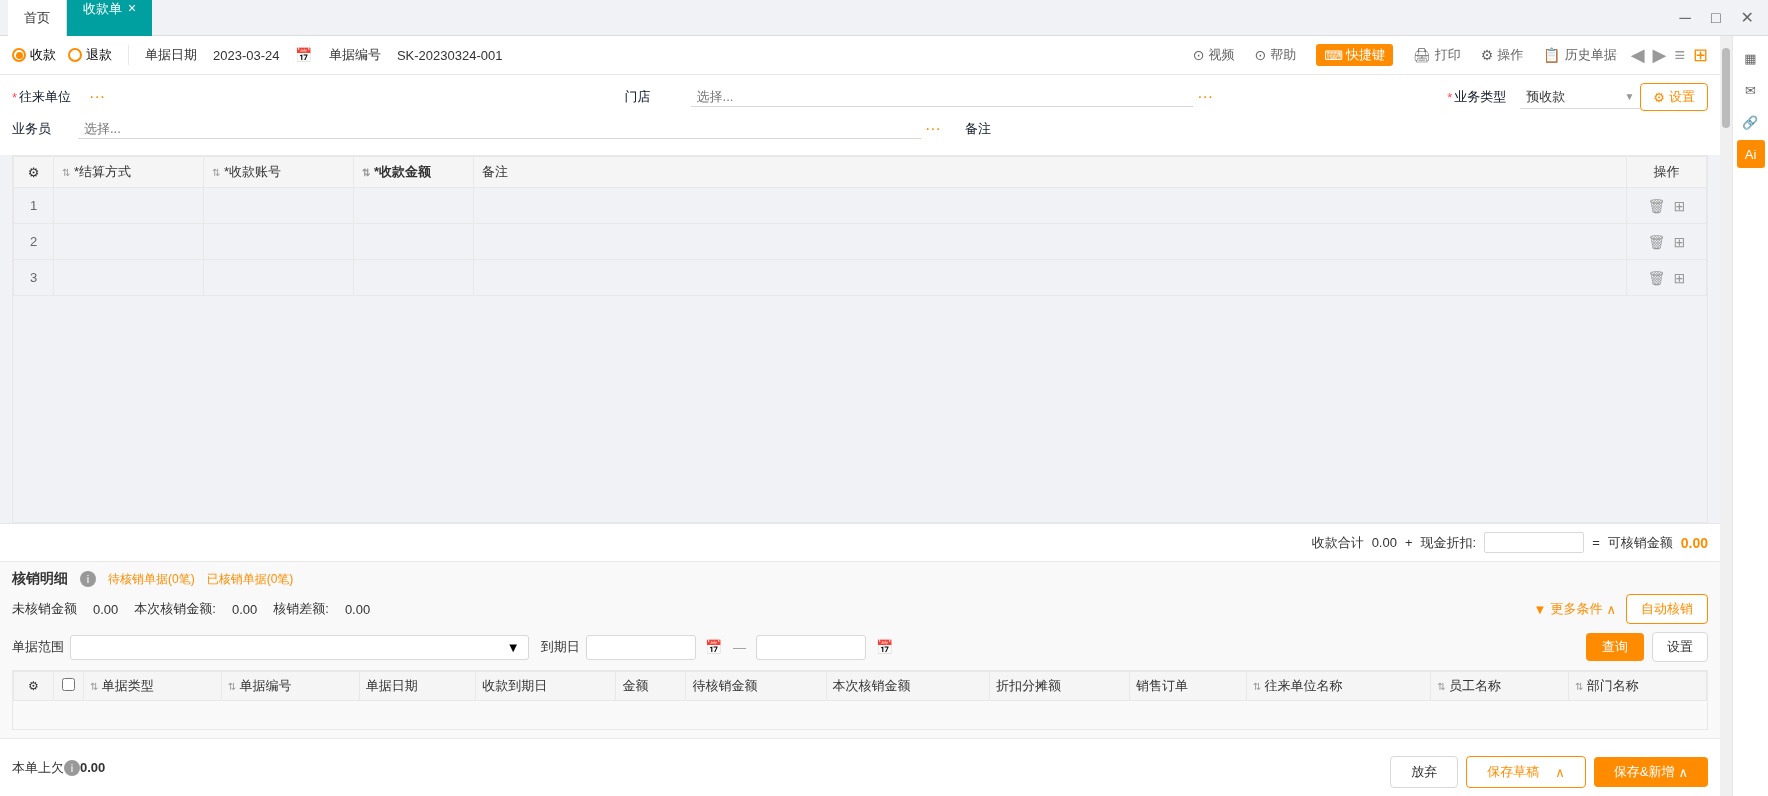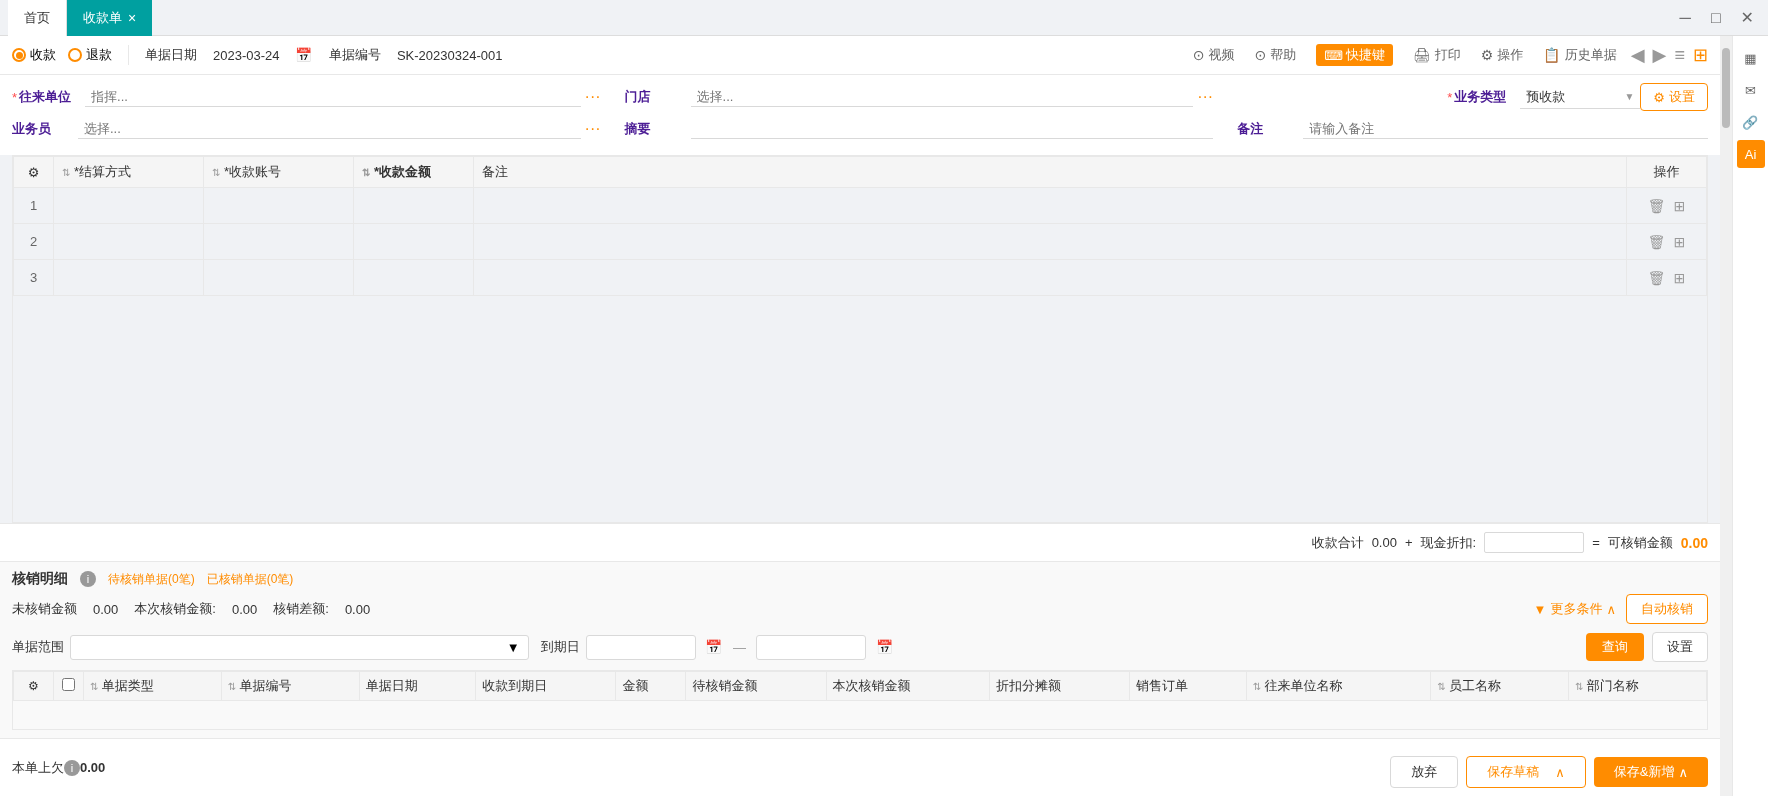--- a/index.html
+++ b/index.html
@@ -20,21 +20,21 @@
       height: 36px;
       display: flex; align-items: center;
       border-right: 1px solid #ddd;
       cursor: pointer;
     }
     .tab-active {
       background: #00a0a0;
       color: #fff;
       padding: 0 16px;
       height: 36px;
-      display: flex; align-items: center;
+      display: flex; align-items: flex-start;
       cursor: pointer;
       gap: 6px;
     }
     .tab-close { color: #fff; cursor: pointer; font-size: 14px; }
     .tab-bar-right {
       margin-left: auto;
       display: flex; align-items: center; gap: 8px;
     }
     .win-btn { color: #666; cursor: pointer; font-size: 16px; padding: 2px 6px; }
 
@@ -86,25 +86,24 @@
     .form-row {
       display: flex; align-items: center;
       margin-bottom: 8px;
       gap: 0;
     }
     .form-field {
       display: flex; align-items: center;
       flex: 1;
     }
     .form-label {
-      color: #4c1d95;
+      color: #0f172a;
       white-space: nowrap;
       margin-right: 6px;
       min-width: 60px;
-      font-weight: bold;
     }
     .required-star { color: #ff4d4f; margin-right: 2px; }
     .form-input {
       flex: 1;
       border: none;
       border-bottom: 1px solid #d9d9d9;
       padding: 2px 6px;
       color: #999;
       outline: none;
       background: transparent;
@@ -452,21 +451,20 @@
         <span style="color:#ff8c00;font-size:18px;cursor:pointer;">⊞</span>
       </div>
     </div>
 
     <div class="form-area">
       <div class="form-row">
 
         <div class="form-field" style="flex:2.5;">
           <span class="required-star">*</span>
           <span class="form-label">往来单位</span>
-          <input class="form-input" type="text" placeholder="指挥..." style="">
           <span class="more-btn">···</span>
         </div>
 
         <div class="form-field" style="flex:2.5;margin-left:24px;">
           <span class="form-label">门店</span>
           <input class="form-input" type="text" placeholder="选择..." style="">
           <span class="more-btn">···</span>
         </div>
 
         <div class="form-field" style="flex:2;margin-left:24px;justify-content:flex-end;">
@@ -483,28 +481,23 @@
         </div>
       </div>
       <div class="form-row">
 
         <div class="form-field" style="flex:2.5;">
           <span class="form-label">业务员</span>
           <input class="form-input" type="text" placeholder="选择..." style="">
           <span class="more-btn">···</span>
         </div>
 
-        <div class="form-field" style="flex:2.5;margin-left:24px;">
-          <span class="form-label">摘要</span>
-          <input class="form-input" type="text" style="">
-        </div>
 
         <div class="form-field" style="flex:2;margin-left:24px;">
           <span class="form-label">备注</span>
-          <input class="form-input" type="text" placeholder="请输入备注" style="">
         </div>
       </div>
     </div>
 
     <div class="table-container">
       <table>
         <thead>
           <tr>
             <th class="settings-icon-cell">⚙</th>
             <th class="col-settlement">

